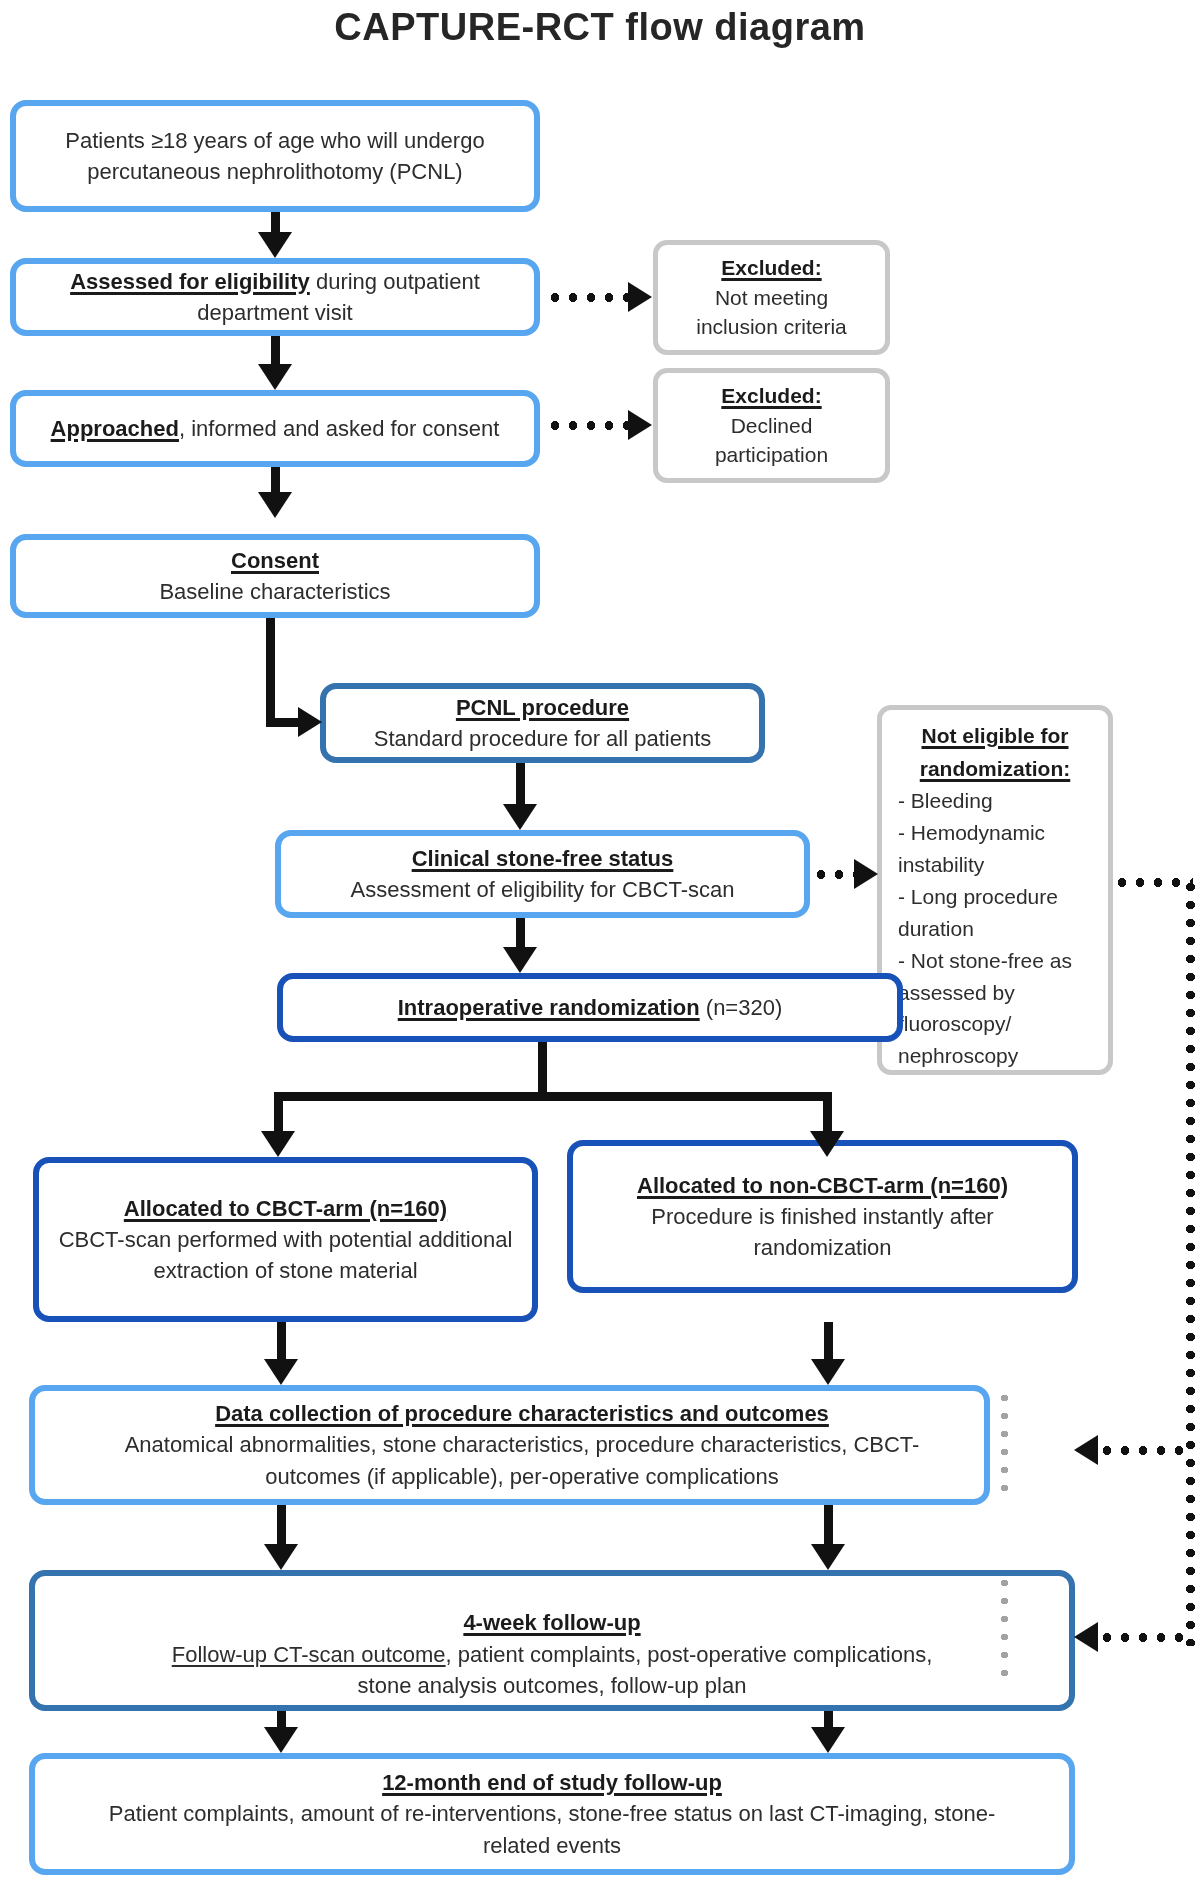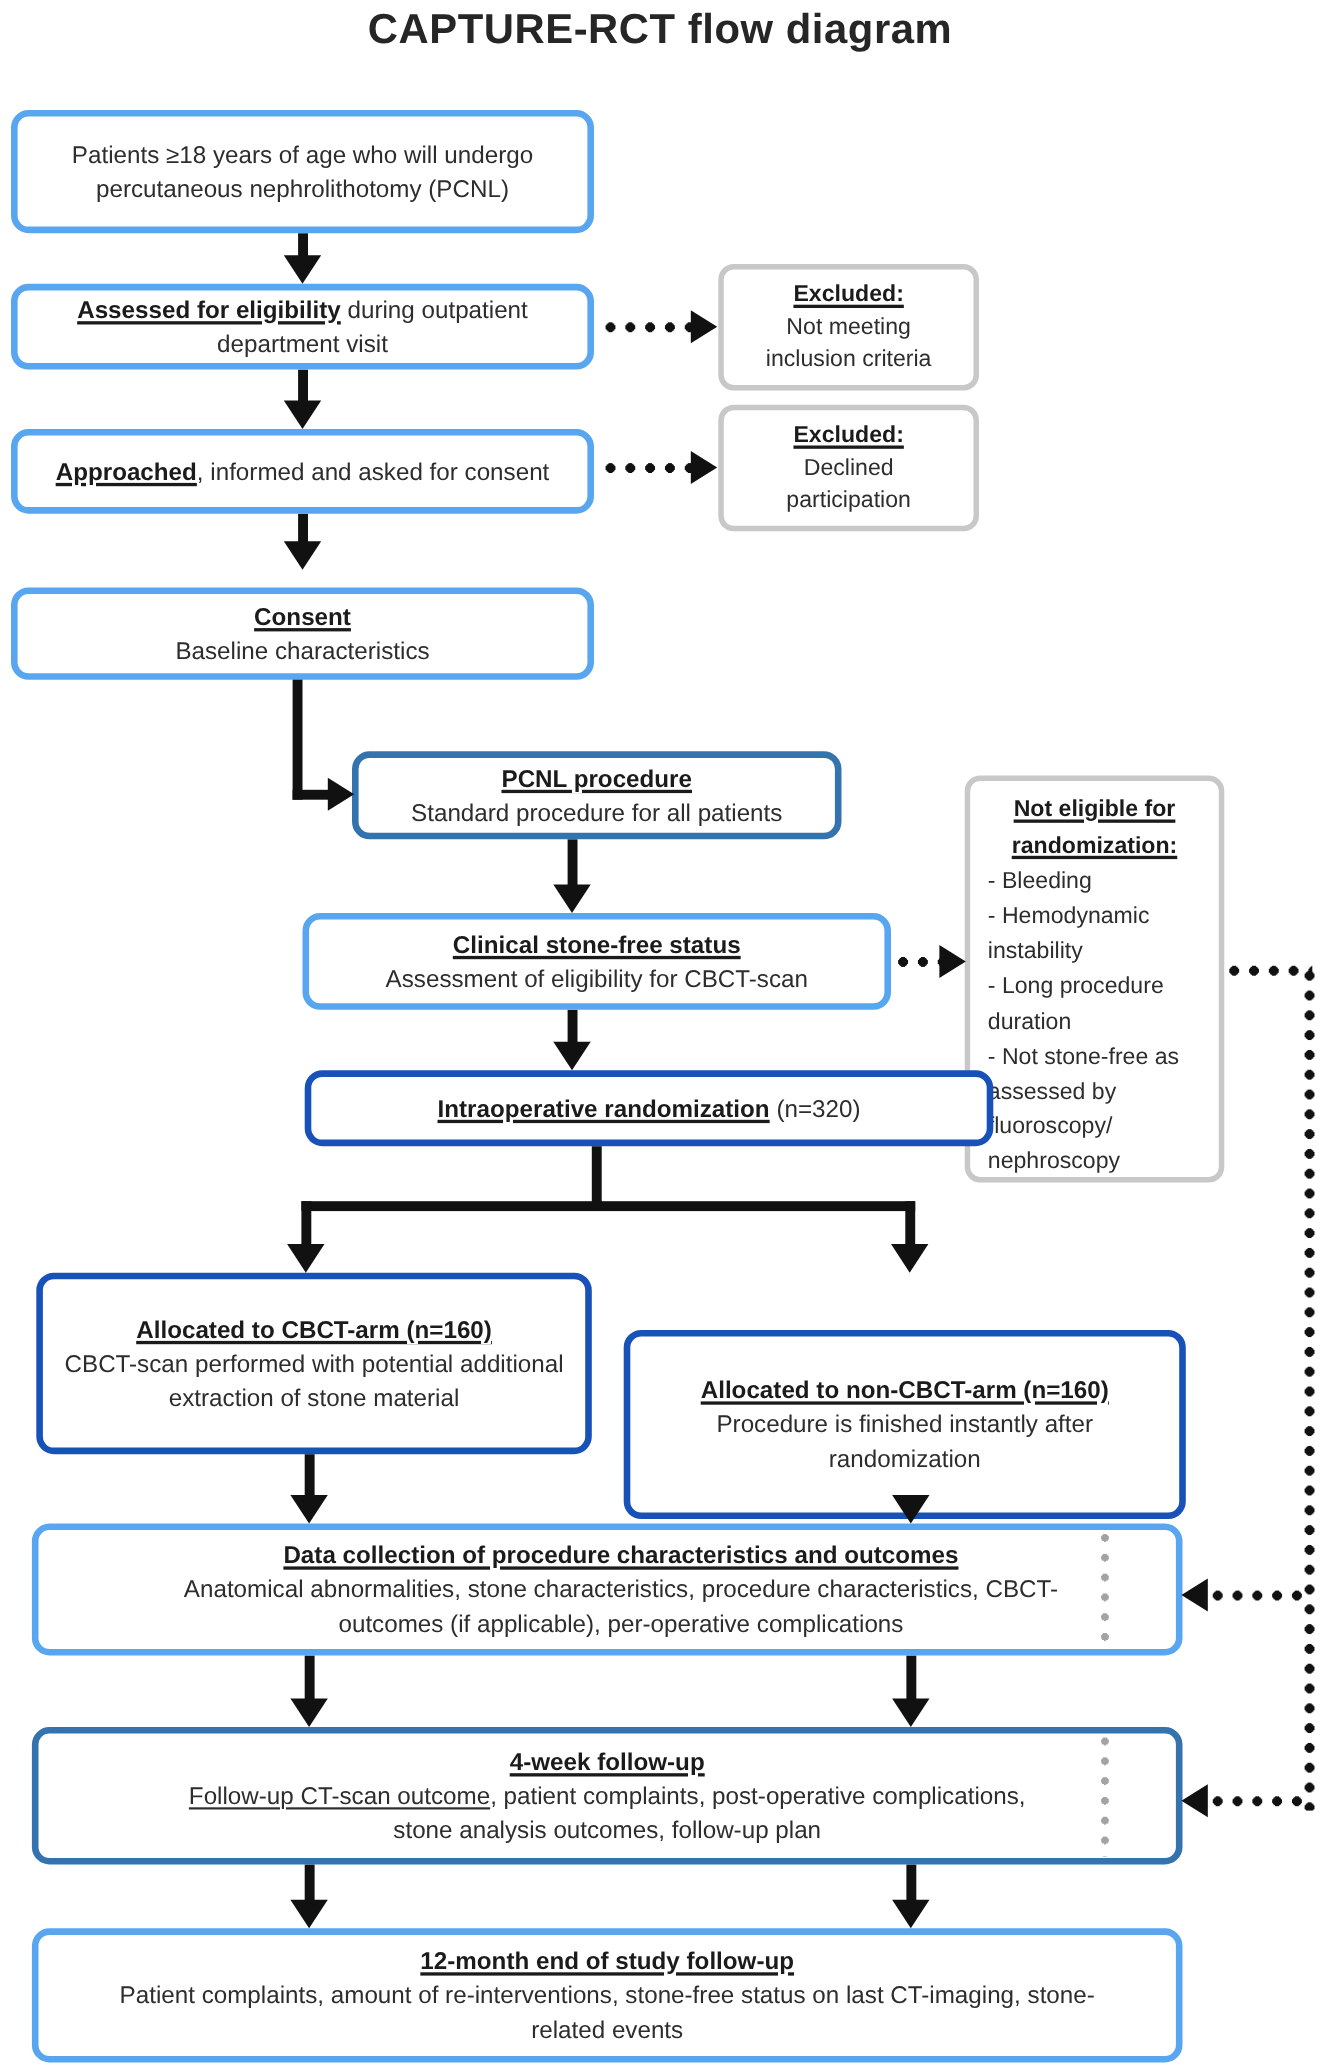--- a/index.html
+++ b/index.html
@@ -128,31 +128,31 @@
 
   <div class="box royal" style="left:277px;top:973px;width:626px;height:69px;">
     <div class="bs"><span class="bu">Intraoperative randomization</span><span> (n=320)</span></div>
   </div>
 
   <div class="box royal" style="left:33px;top:1157px;width:505px;height:165px;">
     <div class="bt">Allocated to CBCT-arm (n=160)</div>
     <div class="bs">CBCT-scan performed with potential additional extraction of stone material</div>
   </div>
 
-  <div class="box royal" style="left:567px;top:1209px;width:511px;height:172px;">
+  <div class="box royal" style="left:567px;top:1140px;width:511px;height:153px;">
     <div class="bt">Allocated to non-CBCT-arm (n=160)</div>
     <div class="bs">Procedure is finished instantly after randomization</div>
   </div>
 
-  <div class="box light" style="left:29px;top:1385px;width:1046px;height:120px;padding-left:35px;">
+  <div class="box light" style="left:29px;top:1385px;width:961px;height:120px;padding-left:35px;">
     <div class="bt">Data collection of procedure characteristics and outcomes</div>
     <div class="bs w880">Anatomical abnormalities, stone characteristics, procedure characteristics, CBCT-outcomes (if applicable), per-operative complications</div>
   </div>
 
-  <div class="box mid" style="left:29px;top:1570px;width:1046px;height:125px;">
+  <div class="box mid" style="left:29px;top:1570px;width:1046px;height:141px;justify-content:flex-end;">
     <div class="bt">4-week follow-up</div>
     <div class="bs w800"><span class="ul">Follow-up CT-scan outcome</span><span>, patient complaints, post-operative complications, stone analysis outcomes, follow-up plan</span></div>
   </div>
 
   <div class="box light" style="left:29px;top:1753px;width:1046px;height:122px;">
     <div class="bt">12-month end of study follow-up</div>
     <div class="bs w900">Patient complaints, amount of re-interventions, stone-free status on last CT-imaging, stone-related events</div>
   </div>
 
   <div class="gv" style="left:1001px;top:1391px;height:110px;"></div>

